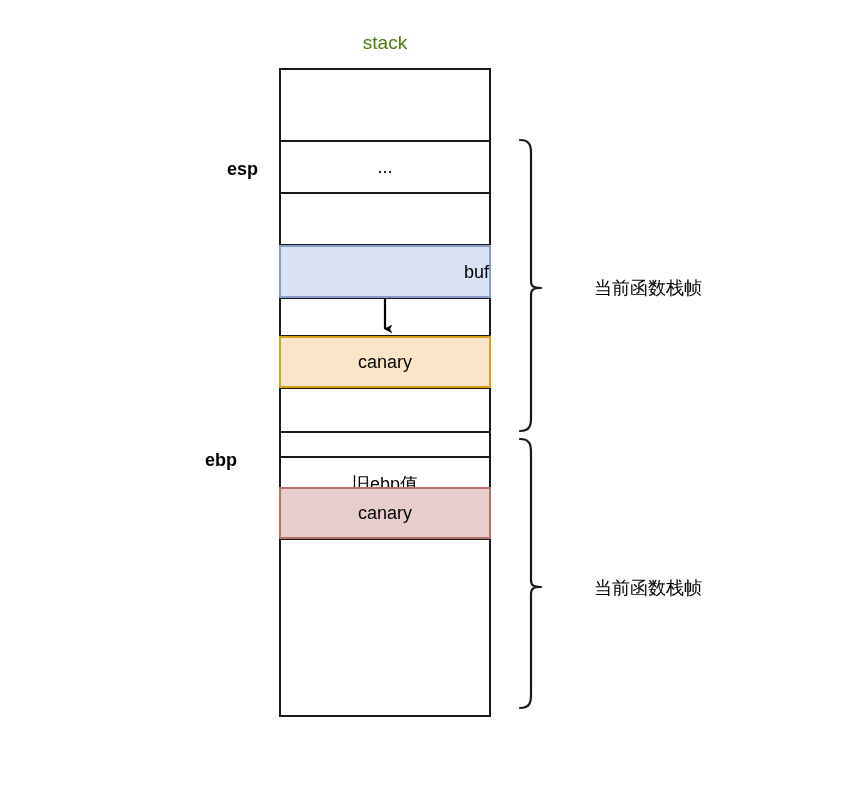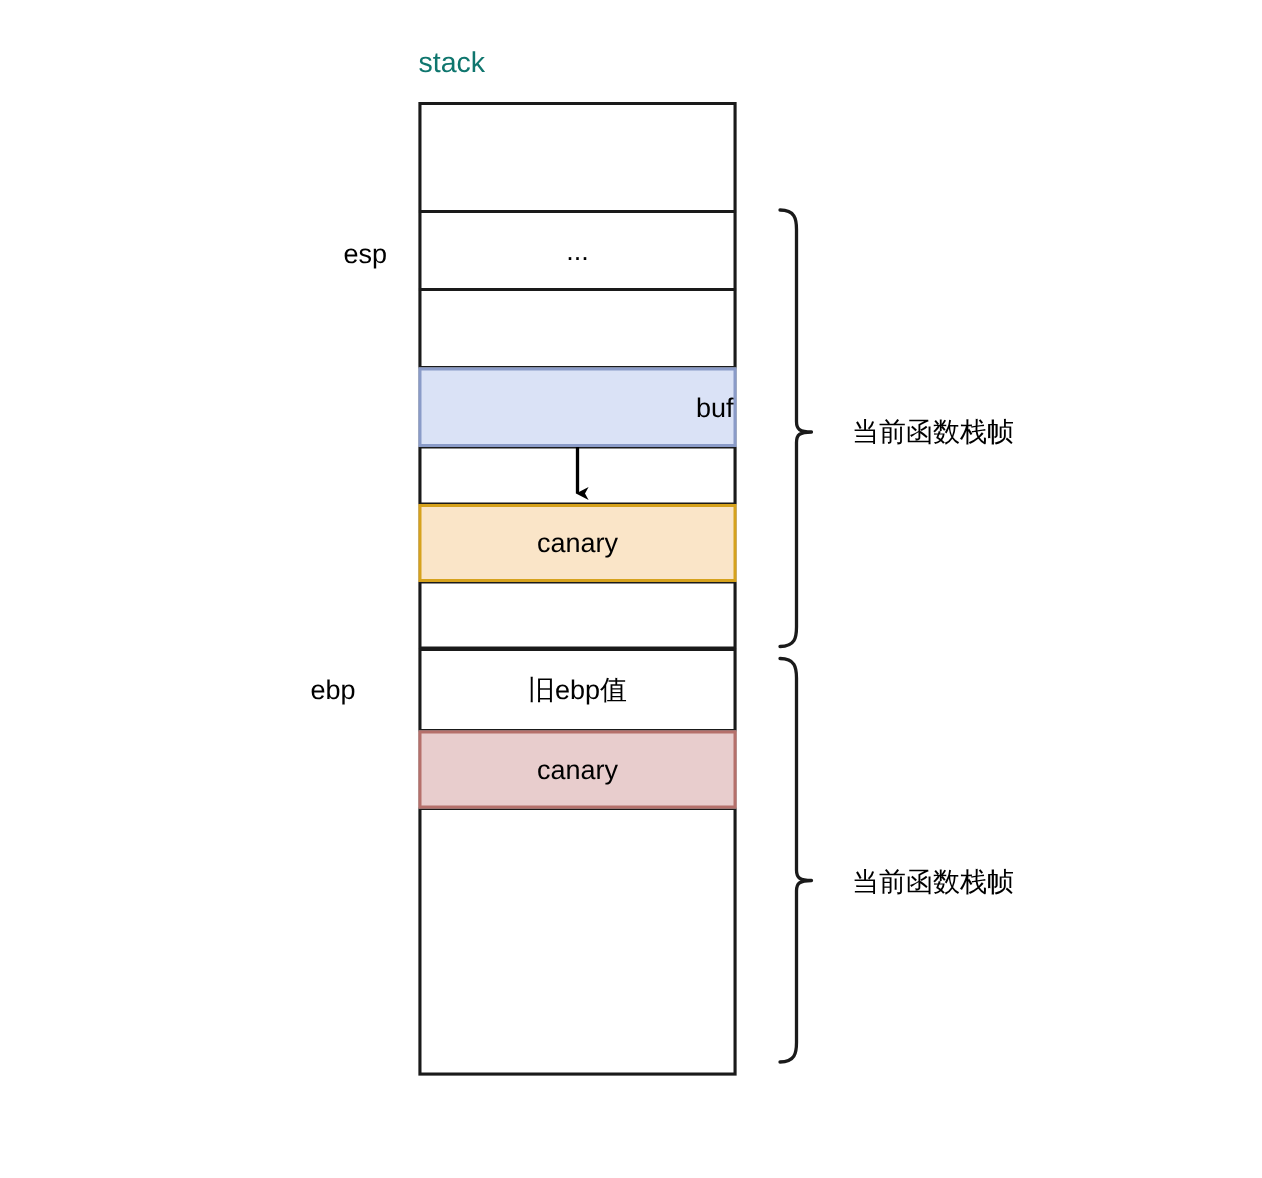--- a/index.html
+++ b/index.html
@@ -17,23 +17,24 @@
   }
   #diagram-root {
     position: absolute;
     inset: 0;
   }
   .stack-title {
     position: absolute;
     left: 279px;
     top: 31px;
     width: 212px;
+    text-align: center;
     font-size: 19px;
     line-height: 24px;
-    color: #0f766e;
+    color: #4d7c0f;
     white-space: nowrap;
   }
   .stack-column {
     position: absolute;
     left: 279px;
     top: 68px;
     width: 212px;
     height: 649px;
     border: 2px solid #1a1a1a;
     box-sizing: border-box;
@@ -56,27 +57,29 @@
     pointer-events: none;
     white-space: nowrap;
   }
   .reg-label {
     position: absolute;
     font-size: 18px;
     line-height: 22px;
     color: #000;
     text-align: right;
     white-space: nowrap;
+    font-weight: bold;
   }
   .brace-label {
     position: absolute;
     font-size: 18px;
     line-height: 24px;
     color: #000;
     white-space: nowrap;
+    margin-left: 26px;
   }
   svg.overlay {
     position: absolute;
     left: 0;
     top: 0;
     width: 841px;
     height: 785px;
     overflow: visible;
   }
 </style>
@@ -114,21 +117,21 @@
   </div>
 
   <div class="slot" id="slot-5" style="top: 336px; height: 52px; z-index: 3; background: rgb(250, 229, 200); border-color: rgb(214, 162, 28);">
     <span class="slot-label">canary</span>
   </div>
 
   <div class="slot" id="slot-6" style="top: 387px; height: 46px; background: rgb(255, 255, 255); border-color: rgb(26, 26, 26);">
     <span class="slot-label"></span>
   </div>
 
-  <div class="slot" id="slot-7" style="top: 432px; height: 56px; background: rgb(255, 255, 255); border-color: rgb(26, 26, 26);">
+  <div class="slot" id="slot-7" style="top: 456px; height: 56px; background: rgb(255, 255, 255); border-color: rgb(26, 26, 26);">
     <span class="slot-label">旧ebp值</span>
   </div>
 
   <div class="slot" id="slot-8" style="top: 487px; height: 52px; z-index: 3; background: rgb(232, 205, 205); border-color: rgb(181, 112, 107);">
     <span class="slot-label">canary</span>
   </div>
 
   <div class="slot" id="slot-9" style="top: 538px; height: 179px; background: rgb(255, 255, 255); border-color: rgb(26, 26, 26);">
     <span class="slot-label"></span>
   </div>

